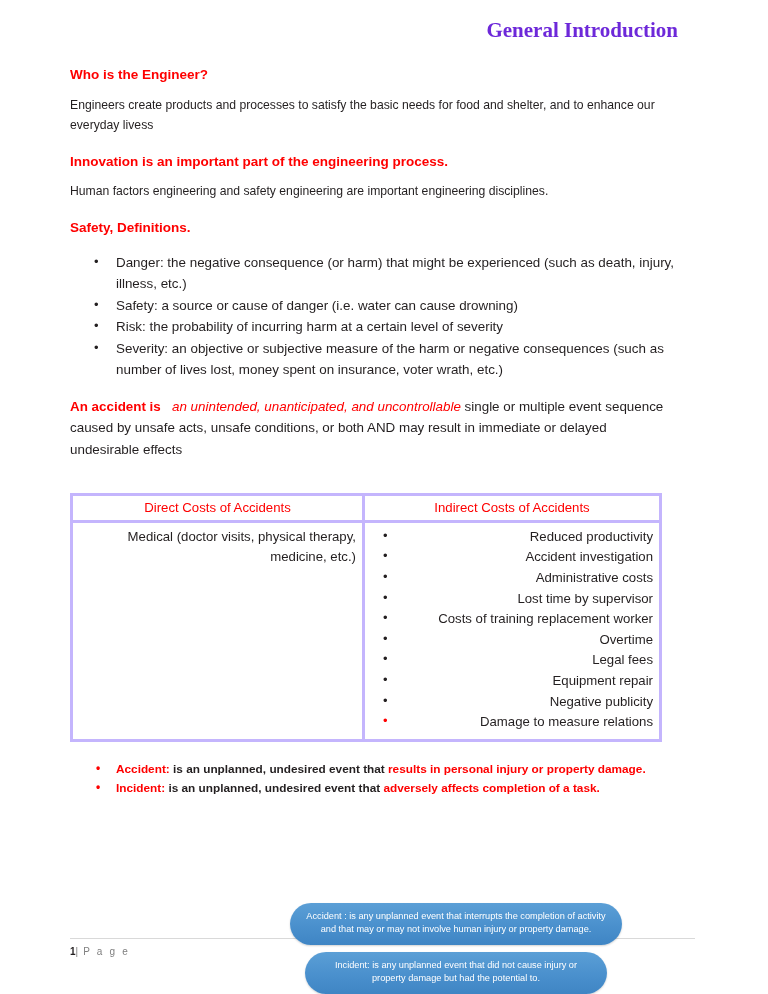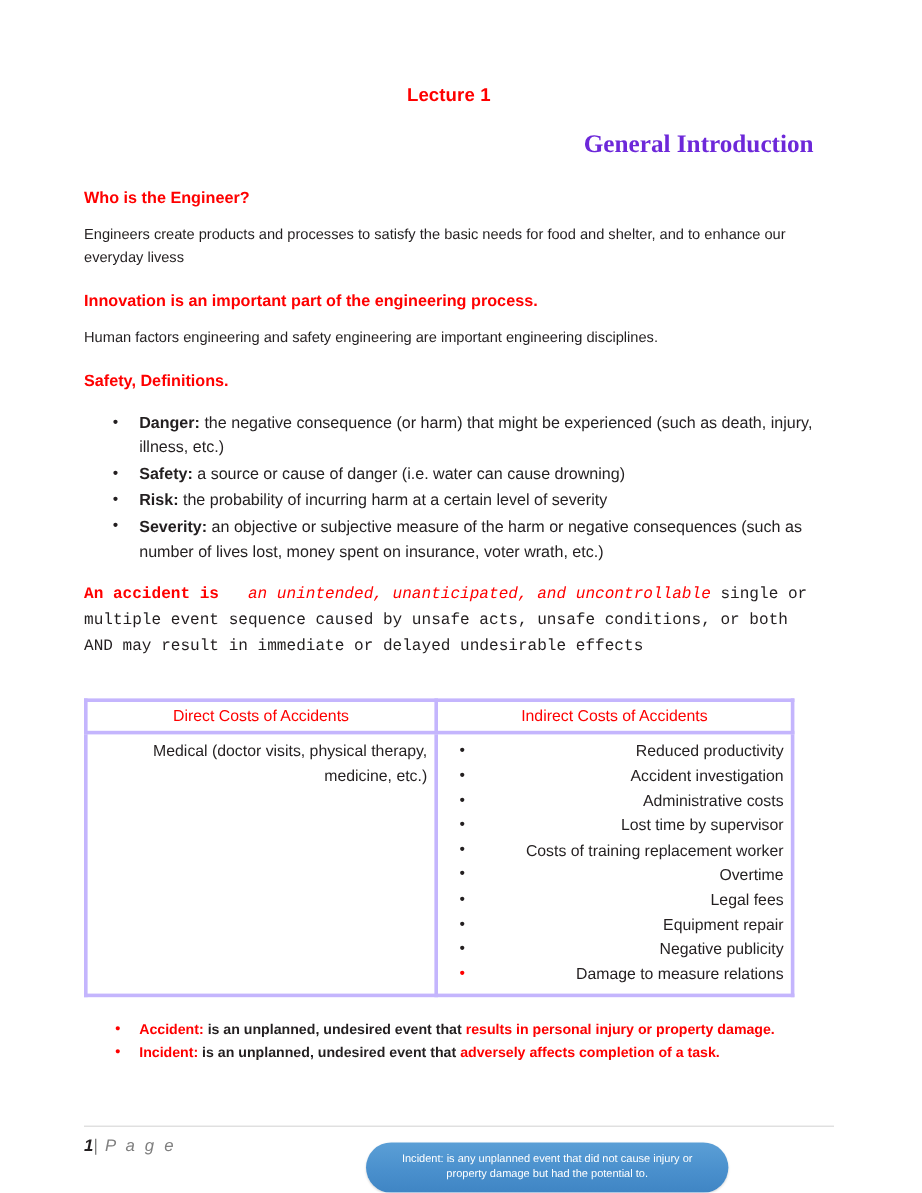--- a/index.html
+++ b/index.html
@@ -88,30 +88,29 @@
     margin-bottom: 1px;
   }
   .def-list li::before {
     content: "\2022";
     position: absolute;
     left: 24px;
     top: -1px;
     font-size: 13px;
     color: #231f20;
   }
-  .def-list b { font-weight: bold; margin-top: 24px; }
+  .def-list b { font-weight: normal; margin-top: 24px; }
 
   
   .accident-para {
     font-size: 13.4px;
     line-height: 1.62;
     color: #231f20;
     margin: 0;
     padding-top: 14px;
-    font-family: Liberation Mono, monospace;
   }
   .accident-para .lead {
     color: #fe0000;
     font-weight: bold;
   }
   .accident-para .ital-red {
     color: #fe0000;
     font-style: italic;
   }
 
@@ -197,24 +196,23 @@
     left: 70px;
     top: 938px;
     width: 625px;
     height: 1px;
     background: #d9d9d9;
   }
   .footer-text {
     position: absolute;
     left: 70px;
     top: 946px;
-    font-size: 14px;
+    font-size: 10px;
     color: #7f7f7f;
     letter-spacing: 2.2px;
-    font-style: italic;
   }
   .footer-text b {
     color: #231f20;
     font-weight: bold;
     letter-spacing: 0;
   }
   .footer-text .bar {
     color: #7f7f7f;
     letter-spacing: 0;
   }
@@ -241,21 +239,20 @@
     top: 952px;
     width: 302px;
   }
 </style>
 </head>
 <body>
 
 <div class="page">
   <div class="content">
 
-    <div class="lecture-title">Lecture 1</div>
     <div class="main-title">General Introduction</div>
 
     <div class="red-head h-who">Who is the Engineer?</div>
     <div class="para">Engineers create products and processes to satisfy the basic needs for food and shelter, and to enhance our everyday livess</div>
 
 
     <div class="red-head h-innov">Innovation is an important part of the engineering process.</div>
     <div class="para">Human factors engineering and safety engineering are important engineering disciplines.</div>
 
     <div class="red-head h-safety">Safety, Definitions.</div>
@@ -304,14 +301,15 @@
     <ul class="ai-list">
       <li><span class="r">Accident:</span><span> is an unplanned, undesired event that </span><span class="r">results in personal injury or property damage.</span></li>
       <li><span class="r">Incident:</span><span>  is an unplanned, undesired event that </span><span class="r">adversely affects completion of a task.</span></li>
     </ul>
 
   </div>
 
   <div class="footer-rule"></div>
   <div class="footer-text"><b>1</b><span class="bar">|</span> <span>P a g e</span></div>
 
+  <div class="callout callout-accident">Accident : is any unplanned event that interrupts the completion of activity and that may or may not involve human injury or property damage.</div>
   <div class="callout callout-incident">Incident: is any unplanned event that did not cause injury or property damage but had the potential to.</div>
 </div>
 
 </body></html>

